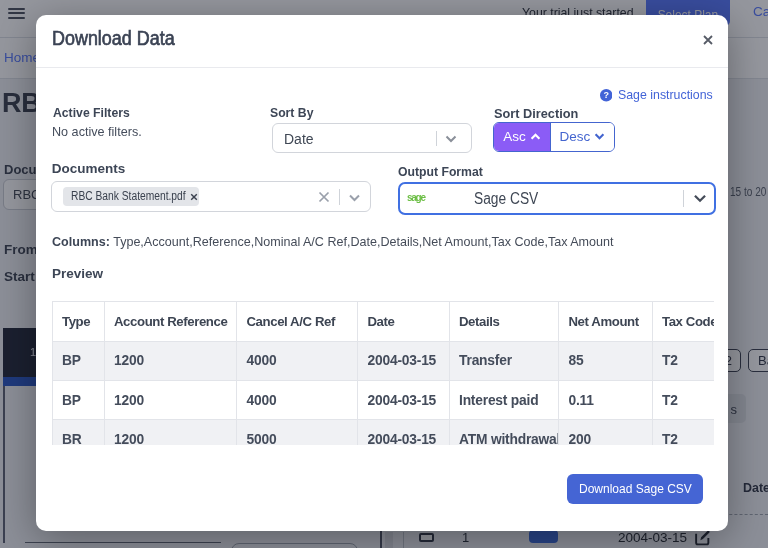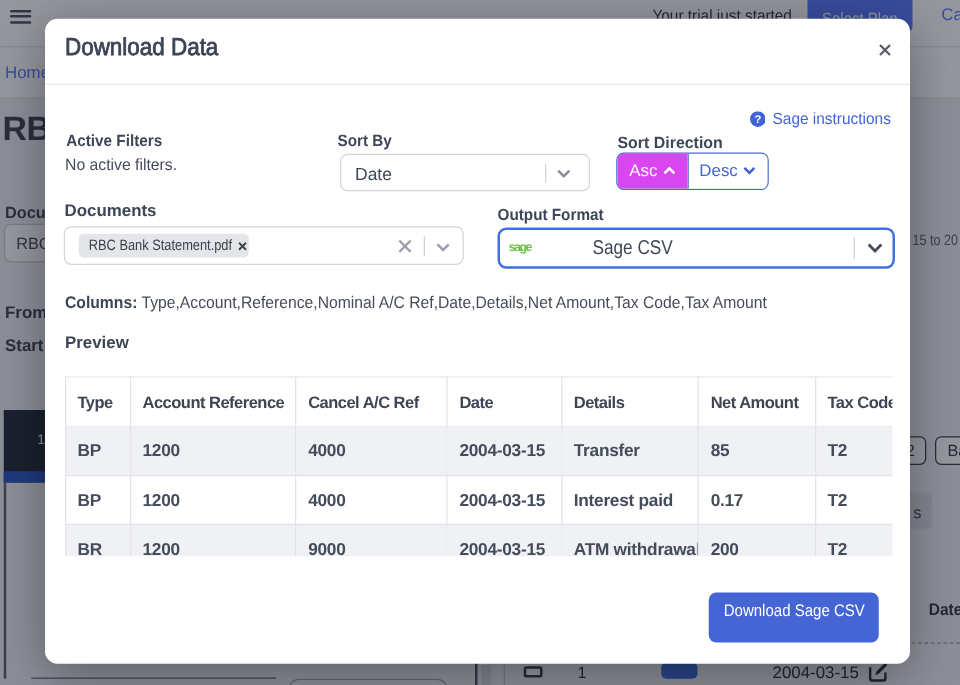--- a/index.html
+++ b/index.html
@@ -53,37 +53,37 @@
   .m-help-txt { position:absolute; left:582px; top:73.4px; font-size:13px; color:#4263d7; line-height:1; transform:scaleX(0.95); transform-origin:left top; white-space:nowrap; }
 
   .m-lbl { position:absolute; font-size:13px; font-weight:bold; color:#3d4656; line-height:1; transform:scaleX(0.94); transform-origin:left top; white-space:nowrap; }
   .m-note { position:absolute; left:16px; top:110px; font-size:13px; color:#454d5c; line-height:1; transform:scaleX(0.97); transform-origin:left top; }
 
   .sel { position:absolute; border:1px solid #d2d5db; border-radius:6px; background:#fff; }
   .sel-txt { position:absolute; font-size:14px; color:#3f4754; line-height:1; }
   .sel-sep { position:absolute; width:1px; background:#cfd3d9; }
 
   .grp { position:absolute; left:457px; top:107.3px; height:29.3px; border:1px solid #4465cf; border-radius:6px; overflow:hidden; display:flex; }
-  .grp .asc { width:56px; background:#d946ef; color:#fff; font-size:13.5px; text-align:center; line-height:27.5px; }
+  .grp .asc { width:56px; background:#8b5cf6; color:#fff; font-size:13.5px; text-align:center; line-height:27.5px; }
   .grp .desc { width:63.5px; background:#fff; color:#4465cf; font-size:13.5px; text-align:center; line-height:27.5px; border-left:1px solid #4465cf; }
 
   .tag { position:absolute; left:10.5px; top:5.2px; width:136.5px; height:19px; background:#e3e5e9; border-radius:4px; font-size:12px; color:#3a414e; line-height:19px; padding:0 0 0 8px; white-space:nowrap; overflow:hidden; }
   .outbox { position:absolute; left:361.5px; top:166.5px; width:318px; height:33px; border:2px solid #4070e2; border-radius:7px; background:#fff; }
 
   .m-cols { position:absolute; left:16px; top:220px; font-size:13.5px; color:#454c59; line-height:1; transform:scaleX(0.93); transform-origin:left top; white-space:nowrap; }
   .m-prev { position:absolute; left:16px; top:251.5px; font-size:13.5px; font-weight:bold; color:#3d4656; line-height:1; }
 
   .tblwrap { position:absolute; left:15.5px; top:286px; width:662.5px; height:144px; overflow:hidden; }
   table { border-collapse:collapse; table-layout:fixed; width:740px; }
   th, td { border:1px solid #e2e4e9; white-space:nowrap; overflow:hidden; text-align:left; padding:0 0 0 9.5px; }
   th { height:39.5px; color:#3d4553; font-size:13.2px; letter-spacing:-0.4px; }
   td { height:39.4px; color:#444c5b; font-size:13.8px; font-weight:bold; letter-spacing:-0.2px; }
   tr.odd td { background:#f0f1f4; }
 
-  .dlbtn { position:absolute; left:531px; top:459px; width:136px; height:40px; background:#4565d4; border-radius:6px; color:#fff; font-size:13.5px; text-align:center; line-height:30px; }
+  .dlbtn { position:absolute; left:531px; top:459px; width:136px; height:30px; background:#4565d4; border-radius:6px; color:#fff; font-size:13.5px; text-align:center; line-height:30px; }
 </style>
 </head>
 <body>
 
   <div class="navbar">
     <div class="burger" style="position:absolute; left:8px; top:7.5px;">
       <span></span>
       <span></span>
       <span style="margin-bottom:0"></span>
     </div>
@@ -219,27 +219,27 @@
             <td>Transfer</td>
             <td>85</td>
             <td>T2</td>
           </tr>
         <tr>
             <td>BP</td>
             <td>1200</td>
             <td>4000</td>
             <td>2004-03-15</td>
             <td>Interest paid</td>
-            <td>0.17</td>
+            <td>0.11</td>
             <td>T2</td>
           </tr>
         <tr class="odd">
             <td>BR</td>
             <td>1200</td>
-            <td>9000</td>
+            <td>5000</td>
             <td>2004-03-15</td>
             <td>ATM withdrawal</td>
             <td>200</td>
             <td>T2</td>
           </tr>
       </tbody>
       </table>
     </div>
 
     <div class="dlbtn"><span class="sx" style="transform:scaleX(0.89); transform-origin:center top;">Download Sage CSV</span></div>

